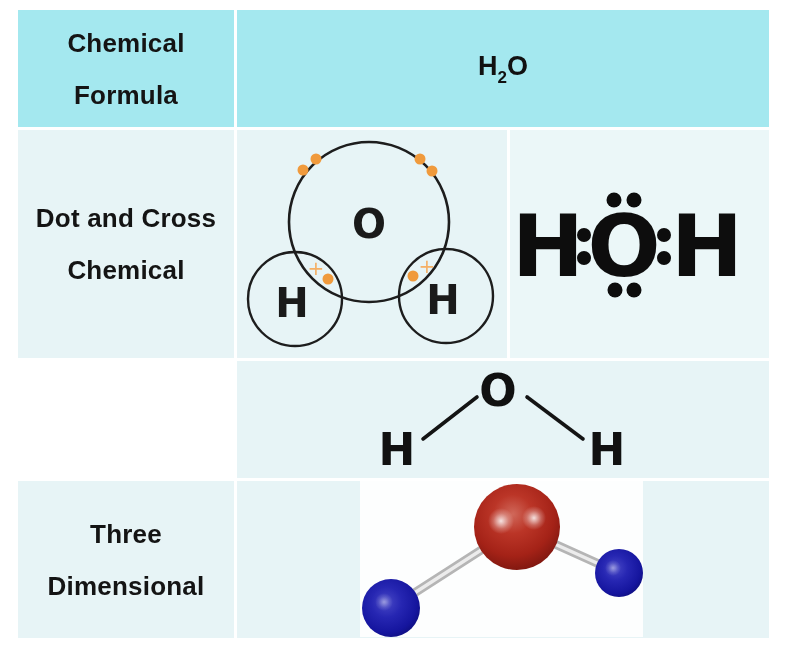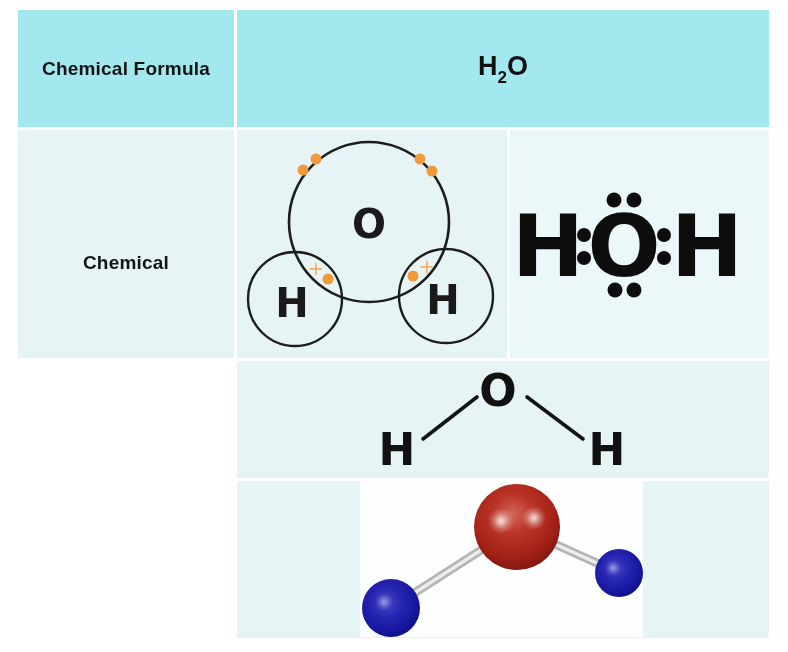--- a/index.html
+++ b/index.html
@@ -15,21 +15,21 @@
     gap:3px;
   }
   .cell{
     background:#e7f4f6;
     display:flex;align-items:center;justify-content:center;
     position:relative;
   }
   .cell.header{background:#a4e8ef;}
   .span2{grid-column:2/4;}
   .row-label{
-    font-weight:bold;font-size:19px;line-height:2.0;text-align:center;
+    font-weight:bold;font-size:26px;line-height:2.0;text-align:center;
     letter-spacing:.2px;color:#141414;
   }
   .formula{font-weight:bold;font-size:27px;color:#111;}
   .formula sub{font-size:17px;position:relative;top:2px;}
   .lewis-cell{background:#ebf7f8;}
   .img-box{
     position:absolute;left:123px;top:0;width:283px;height:156px;
     background:#fdfefe;
   }
   svg{display:block;}
@@ -40,21 +40,21 @@
 <div class="table">
 
   <div class="cell header">
     <span class="row-label">Chemical Formula</span>
   </div>
   <div class="cell header span2">
     <span class="formula"><span>H</span><sub>2</sub><span>O</span></span>
   </div>
 
   <div class="cell">
-    <span class="row-label"><br><span>Chemical</span></span>
+    <span class="row-label"><span>Dot and Cross</span><br><span>Chemical</span></span>
   </div>
 
   <div class="cell">
     <svg width="270" height="228" viewBox="0 0 270 228">
 
       <circle cx="132" cy="92" r="80" fill="none" stroke="#1d1d1d" stroke-width="2.6"></circle>
       <circle cx="58" cy="169" r="47" fill="none" stroke="#1d1d1d" stroke-width="2.4"></circle>
       <circle cx="209" cy="166" r="47" fill="none" stroke="#1d1d1d" stroke-width="2.4"></circle>
 
       <circle cx="66" cy="40" r="5.5" fill="#f09a3c"></circle>
@@ -95,20 +95,23 @@
   <div class="cell span2">
     <svg width="532" height="117" viewBox="0 0 532 117">
       <line x1="186" y1="78" x2="240" y2="36" stroke="#141414" stroke-width="3.6" stroke-linecap="round"></line>
       <line x1="290" y1="36" x2="346" y2="78" stroke="#141414" stroke-width="3.6" stroke-linecap="round"></line>
       <text x="261" y="29" font-size="44" font-weight="bold" fill="#111" text-anchor="middle" dominant-baseline="central" font-family="DejaVu Sans, sans-serif">O</text>
       <text x="160" y="88" font-size="44" font-weight="bold" fill="#111" text-anchor="middle" dominant-baseline="central" font-family="DejaVu Sans, sans-serif">H</text>
       <text x="370" y="88" font-size="44" font-weight="bold" fill="#111" text-anchor="middle" dominant-baseline="central" font-family="DejaVu Sans, sans-serif">H</text>
     </svg>
   </div>
 
+  <div class="cell">
+    <span class="row-label">Three Dimensional</span>
+  </div>
   <div class="cell span2">
     <div class="img-box">
       <svg width="283" height="156" viewBox="0 0 283 156">
         <defs>
           <radialGradient id="redGrad" cx="45%" cy="35%" r="75%">
             <stop offset="0%" stop-color="#d0685a"></stop>
             <stop offset="30%" stop-color="#bb3527"></stop>
             <stop offset="65%" stop-color="#a42217"></stop>
             <stop offset="100%" stop-color="#6e120c"></stop>
           </radialGradient>

